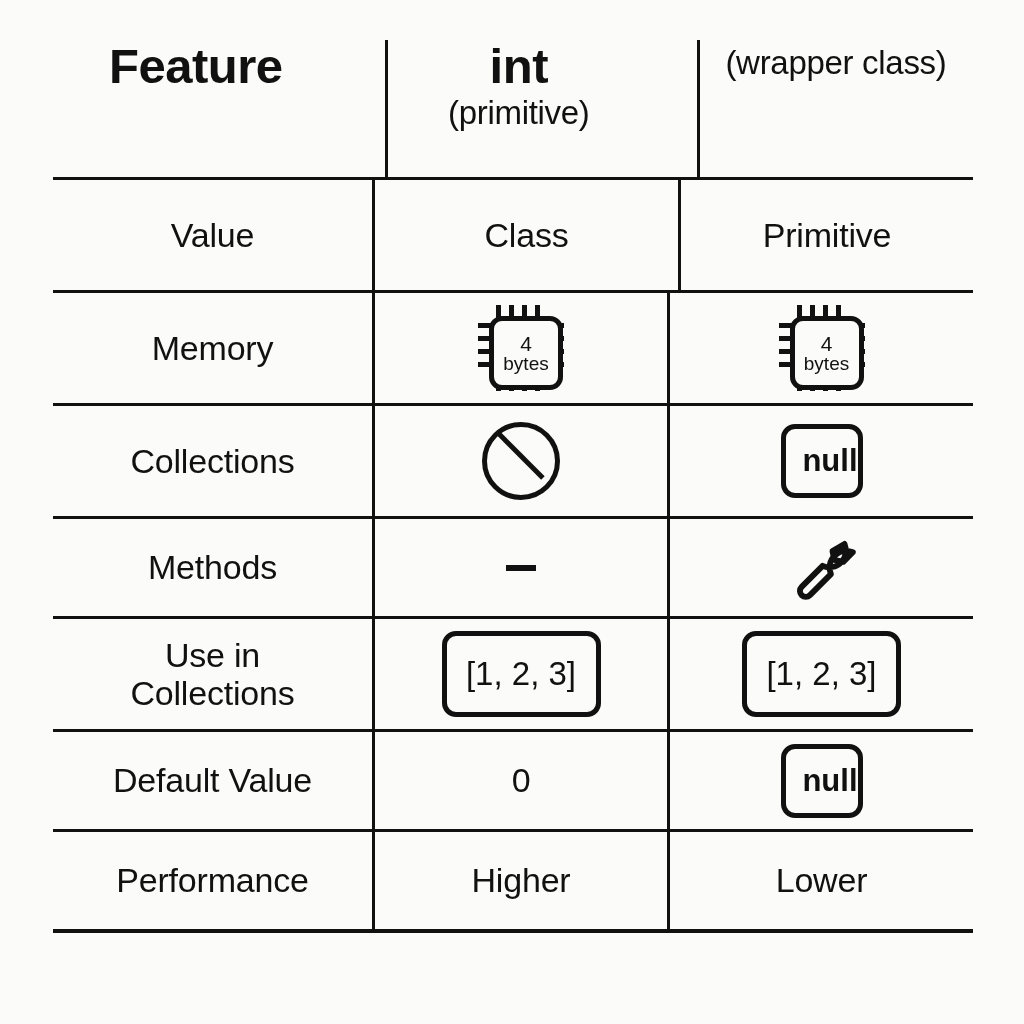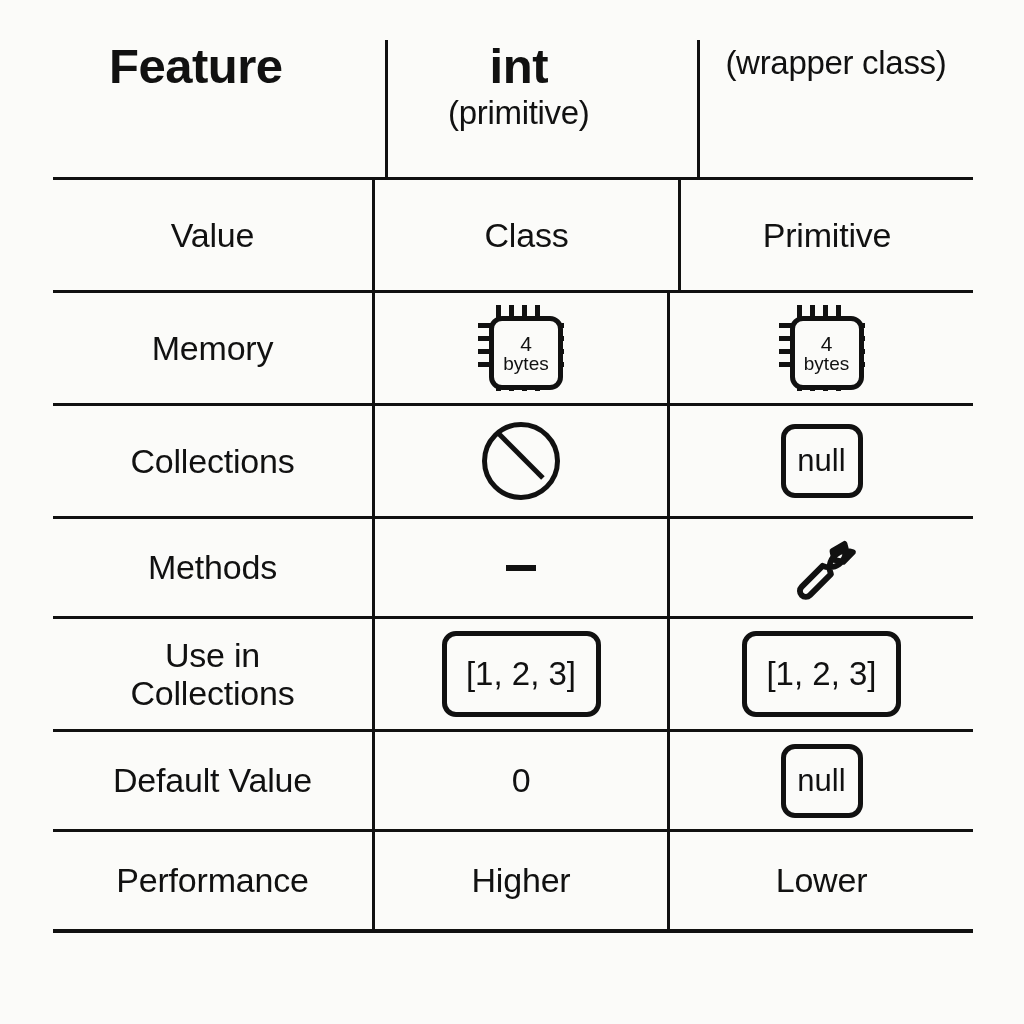--- a/index.html
+++ b/index.html
@@ -202,21 +202,22 @@
     background: #fbfbf9;
     display: flex;
     align-items: center;
     justify-content: center;
     box-sizing: border-box;
   }
   .box-null {
     width: 82px;
     height: 74px;
     font-size: 31px;
-    font-weight: 400;
+    font-weight: 700;
+    justify-content: flex-end;
   }
   .box-list {
     width: 159px;
     height: 86px;
     font-size: 33px;
     font-weight: 500;
     letter-spacing: 0px;
   }
 
   .dash-mark {

